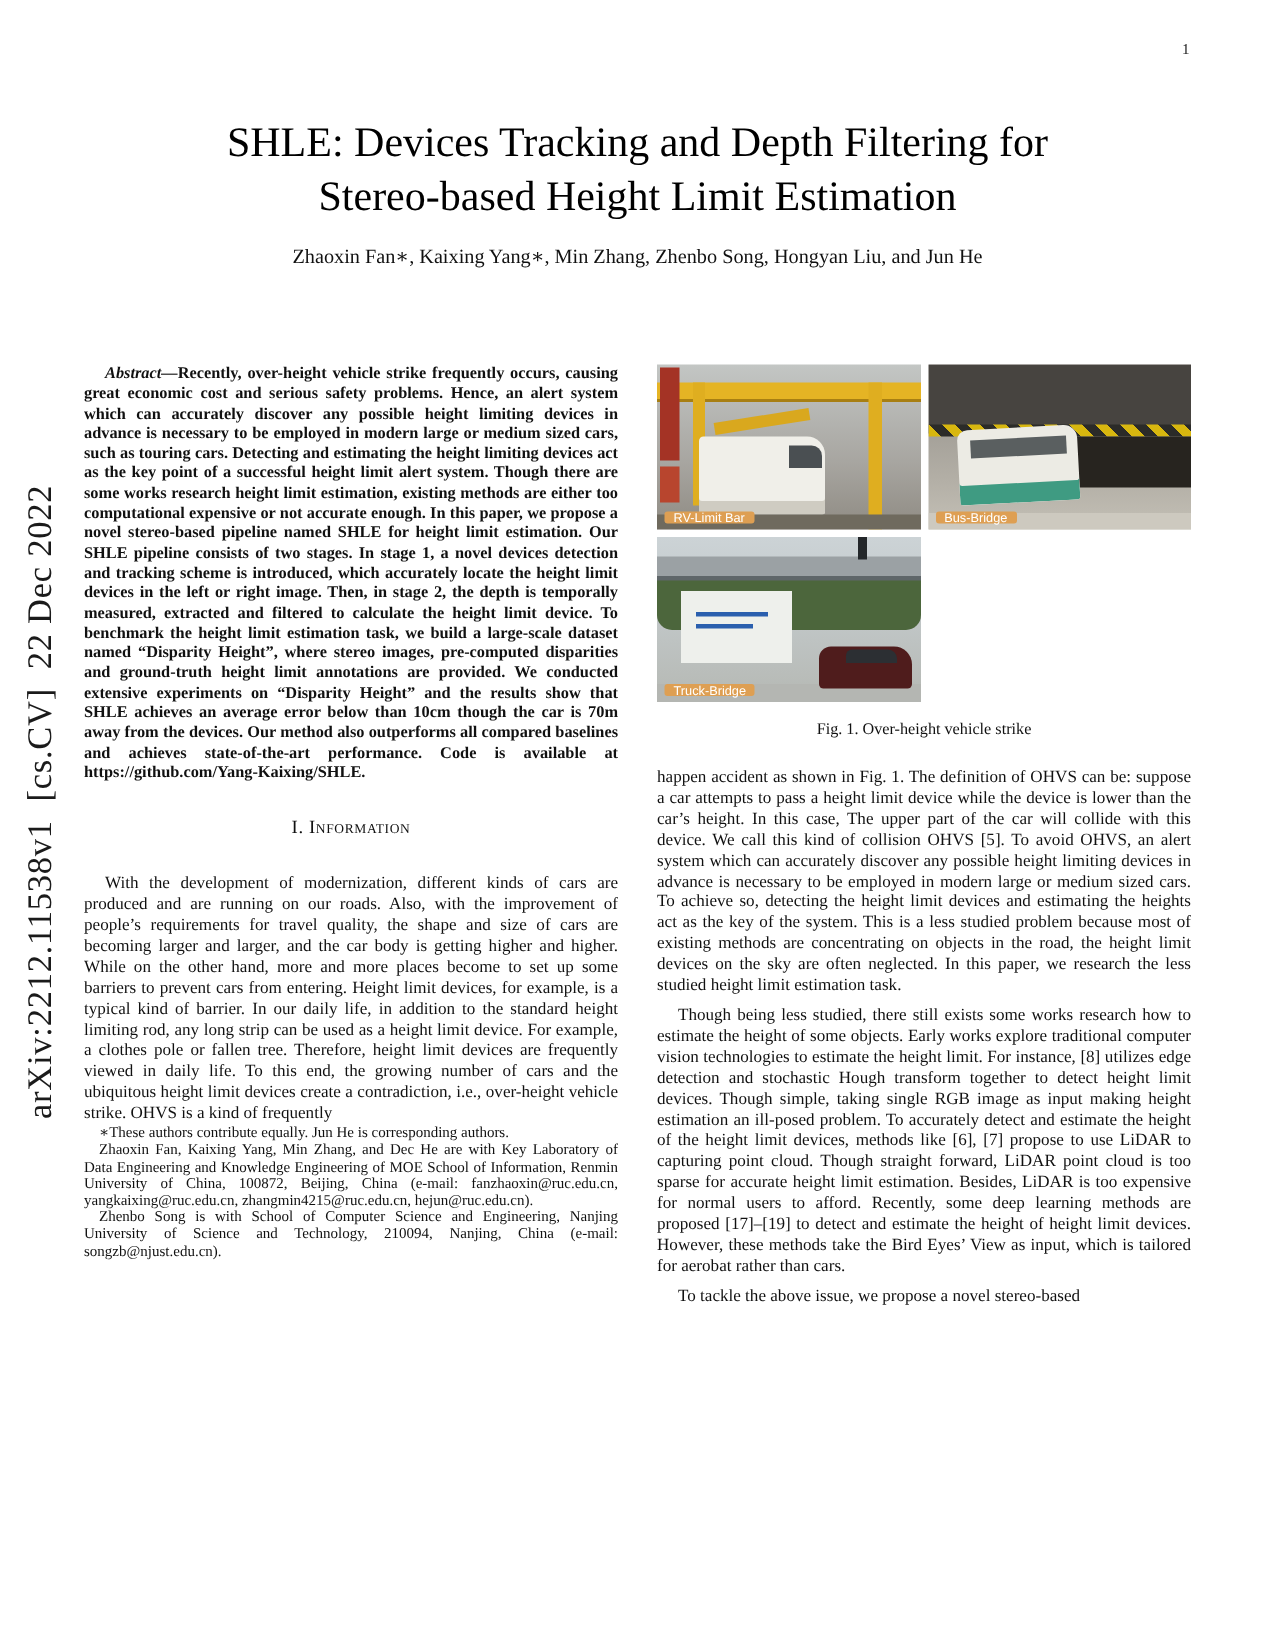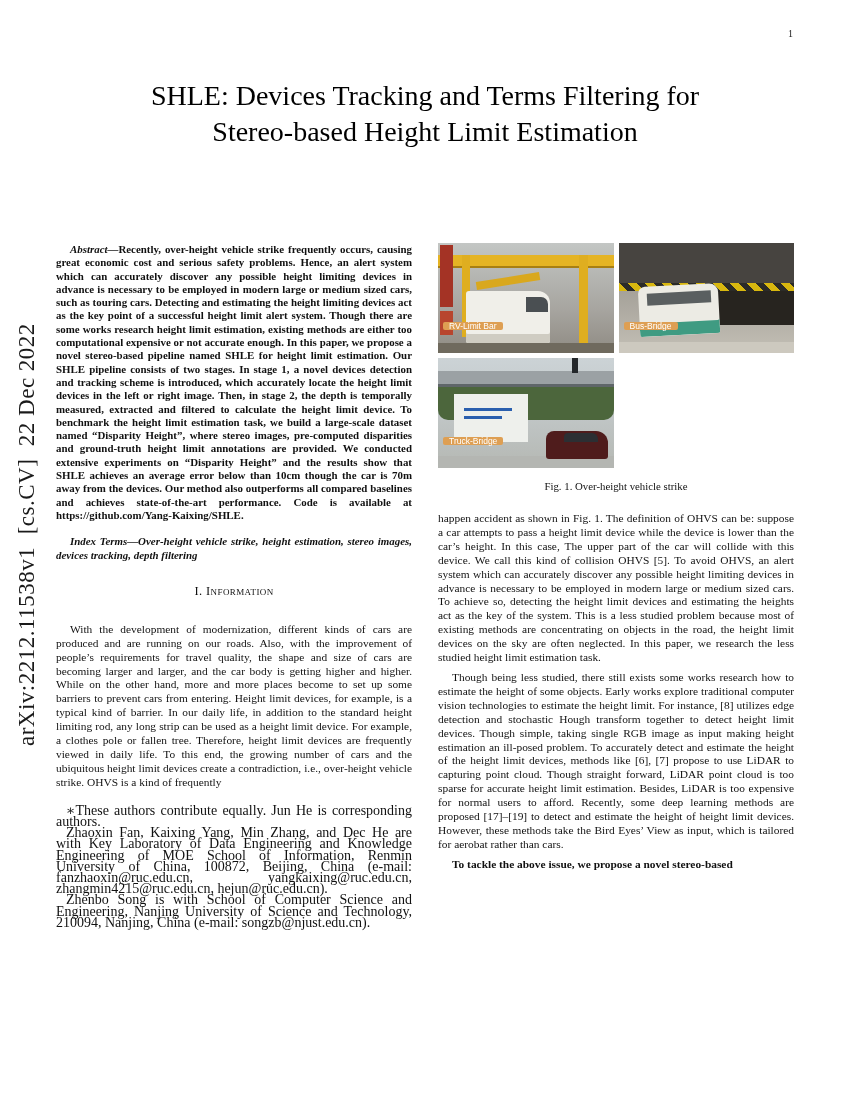--- a/index.html
+++ b/index.html
@@ -29,28 +29,28 @@
   .abstract .lead { font-style:italic; }
   .index-terms { font-size:10.9px; line-height:13.3px; font-weight:bold; font-style:italic; text-indent:14px; margin-top:13px; }
 
   .section-heading { font-size:12.5px; font-weight:400; text-align:center; font-variant:small-caps;
                      letter-spacing:0.4px; margin-top:22px; margin-bottom:13px; }
 
   .body-text { font-size:11.4px; line-height:13.9px; }
   .body-text + .body-text { margin-top:1px; }
   .indent { text-indent:14px;margin-top:24px; }
 
-  .footnotes { margin-top:15px; font-size:14px; line-height:11.2px; }
+  .footnotes { font-size:10px; line-height:11.2px; }
   .footnotes p { text-indent:10px; }
 
   
   .fig { display:block; }
   .fig-grid { display:grid; grid-template-columns:1fr 1fr; gap:5px; }
   .photo { position:relative; height:110px; overflow:hidden; background:#9a9a9a; }
-  .badge { position:absolute; left:5px; bottom:23px; background:#DE9F53; color:#fff;
+  .badge { position:absolute; left:5px; bottom:4px; background:#DE9F53; color:#fff;
            font-family:"Liberation Sans", sans-serif; font-size:8.5px; line-height:1;
            padding:0 6px; border-radius:2px; }
   .fig-caption { margin-top:12px; font-size:10.8px; text-align:center; }
   .fig + .body-text { margin-top:20px; }
   .photo div { position:absolute; }
 
   
   .p1 { background:linear-gradient(180deg,#c3c6c4,#a7a5a0 60%,#8f8b83); }
   .p1 .banner { left:2px; top:2px; width:13px; height:62px; background:#a43325; }
   .p1 .banner2 { left:2px; top:68px; width:13px; height:24px; background:#b8452e; }
@@ -102,29 +102,29 @@
 </style>
 </head>
 <body>
 
 <div class="page">
 
   <div class="page-number">1</div>
 
   <div class="arxiv-sidebar">arXiv:2212.11538v1&nbsp;&nbsp;[cs.CV]&nbsp;&nbsp;22 Dec 2022</div>
 
-  <h1 class="title"><span>SHLE: Devices Tracking and Terms Filtering for</span><br><span>Stereo-based Height Limit Estimation</span></h1>
+  <h1 class="title"><span>SHLE: Devices Tracking and Depth Filtering for</span><br><span>Stereo-based Height Limit Estimation</span></h1>
 
+  <div class="authors">Zhaoxin Fan∗, Kaixing Yang∗, Min Zhang, Zhenbo Song, Hongyan Liu, and Jun He</div>
 
   <div class="columns">
 
     <div class="col">
       <p class="abstract"><span class="lead">Abstract—</span><span>Recently, over-height vehicle strike frequently occurs, causing great economic cost and serious safety problems. Hence, an alert system which can accurately discover any possible height limiting devices in advance is necessary to be employed in modern large or medium sized cars, such as touring cars. Detecting and estimating the height limiting devices act as the key point of a successful height limit alert system. Though there are some works research height limit estimation, existing methods are either too computational expensive or not accurate enough. In this paper, we propose a novel stereo-based pipeline named SHLE for height limit estimation. Our SHLE pipeline consists of two stages. In stage 1, a novel devices detection and tracking scheme is introduced, which accurately locate the height limit devices in the left or right image. Then, in stage 2, the depth is temporally measured, extracted and filtered to calculate the height limit device. To benchmark the height limit estimation task, we build a large-scale dataset named “Disparity Height”, where stereo images, pre-computed disparities and ground-truth height limit annotations are provided. We conducted extensive experiments on “Disparity Height” and the results show that SHLE achieves an average error below than 10cm though the car is 70m away from the devices. Our method also outperforms all compared baselines and achieves state-of-the-art performance. Code is available at https://github.com/Yang-Kaixing/SHLE.</span></p>
 
-      <p class="index-terms"><span class="lead">Index Terms—</span><span>Over-height vehicle strike, height estimation, stereo images, devices tracking, depth filtering</span></p>
 
       <h2 class="section-heading">I. Information</h2>
 
       <p class="body-text indent">With the development of modernization, different kinds of cars are produced and are running on our roads. Also, with the improvement of people’s requirements for travel quality, the shape and size of cars are becoming larger and larger, and the car body is getting higher and higher. While on the other hand, more and more places become to set up some barriers to prevent cars from entering. Height limit devices, for example, is a typical kind of barrier. In our daily life, in addition to the standard height limiting rod, any long strip can be used as a height limit device. For example, a clothes pole or fallen tree. Therefore, height limit devices are frequently viewed in daily life. To this end, the growing number of cars and the ubiquitous height limit devices create a contradiction, i.e., over-height vehicle strike. OHVS is a kind of frequently</p>
 
       <div class="footnotes">
         <p>∗These authors contribute equally. Jun He is corresponding authors.</p>
         <p>Zhaoxin Fan, Kaixing Yang, Min Zhang, and Dec He are with Key Laboratory of Data Engineering and Knowledge Engineering of MOE School of Information, Renmin University of China, 100872, Beijing, China (e-mail: fanzhaoxin@ruc.edu.cn, yangkaixing@ruc.edu.cn, zhangmin4215@ruc.edu.cn, hejun@ruc.edu.cn).</p>
         <p>Zhenbo Song is with School of Computer Science and Engineering, Nanjing University of Science and Technology, 210094, Nanjing, China (e-mail: songzb@njust.edu.cn).</p>
       </div>
@@ -171,17 +171,17 @@
             <span class="badge">Truck-Bridge</span>
           </div>
 
 
         </div>
         <figcaption class="fig-caption">Fig. 1. Over-height vehicle strike</figcaption>
       </figure>
 
       <p class="body-text">happen accident as shown in Fig. 1. The definition of OHVS can be: suppose a car attempts to pass a height limit device while the device is lower than the car’s height. In this case, The upper part of the car will collide with this device. We call this kind of collision OHVS [5]. To avoid OHVS, an alert system which can accurately discover any possible height limiting devices in advance is necessary to be employed in modern large or medium sized cars. To achieve so, detecting the height limit devices and estimating the heights act as the key of the system. This is a less studied problem because most of existing methods are concentrating on objects in the road, the height limit devices on the sky are often neglected. In this paper, we research the less studied height limit estimation task.</p>
       <p class="body-text indent" style="margin-top:6px;">Though being less studied, there still exists some works research how to estimate the height of some objects. Early works explore traditional computer vision technologies to estimate the height limit. For instance, [8] utilizes edge detection and stochastic Hough transform together to detect height limit devices. Though simple, taking single RGB image as input making height estimation an ill-posed problem. To accurately detect and estimate the height of the height limit devices, methods like [6], [7] propose to use LiDAR to capturing point cloud. Though straight forward, LiDAR point cloud is too sparse for accurate height limit estimation. Besides, LiDAR is too expensive for normal users to afford. Recently, some deep learning methods are proposed [17]–[19] to detect and estimate the height of height limit devices. However, these methods take the Bird Eyes’ View as input, which is tailored for aerobat rather than cars.</p>
-      <p class="body-text indent" style="margin-top:6px;font-weight:bold;">To tackle the above issue, we propose a novel stereo-based</p>
+      <p class="body-text indent" style="margin-top:6px;">To tackle the above issue, we propose a novel stereo-based</p>
 
     </div>
   </div>
 </div>
 
 </body></html>

